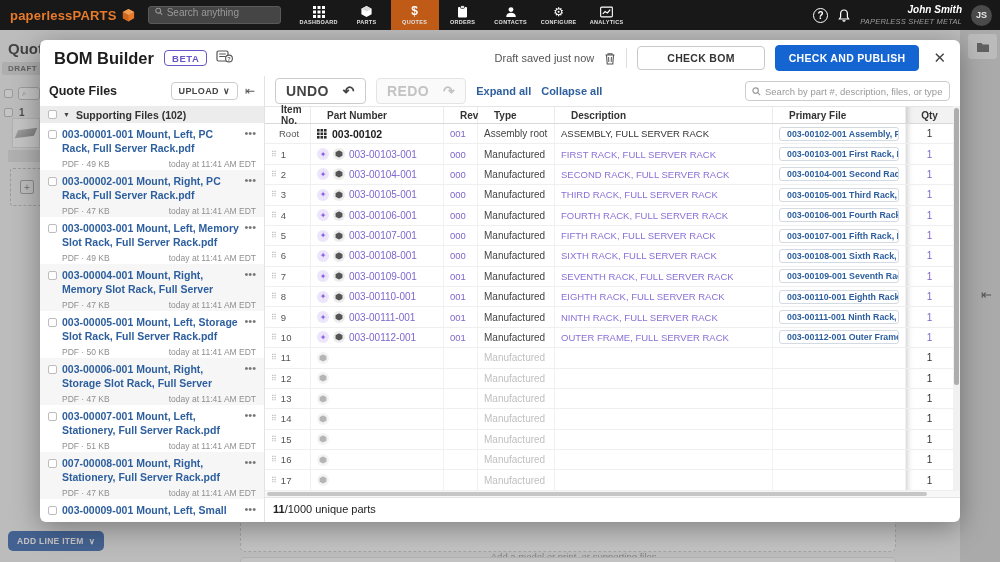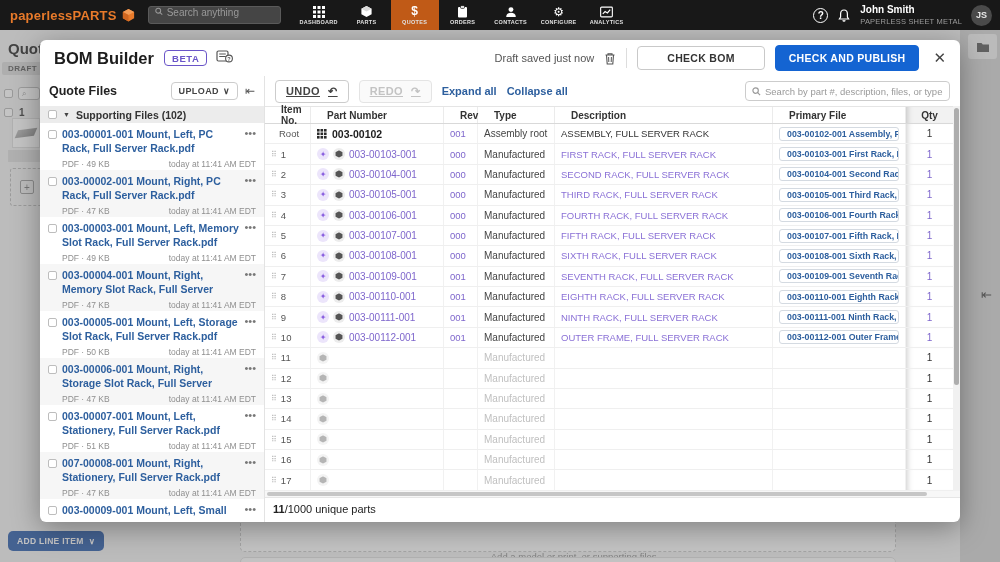--- a/index.html
+++ b/index.html
@@ -14,21 +14,21 @@
   #nav-search { width:133px; height:18px; background:#454545; border:1px solid #5a5a5a; border-radius:3px; display:flex; align-items:flex-start; padding:0 6px; gap:4px; margin-right:14px; }
   #nav-search input { background:transparent; border:none; outline:none; color:#b5b5b5; font-size:10px; width:100%; font-family:inherit; }
   #nav-search input::placeholder { color:#999; }
   #nav-items { display:flex; height:30px; }
   .nav-item { width:48px; height:30px; display:flex; flex-direction:column; align-items:center; justify-content:center; gap:1px; cursor:pointer; }
   .nav-item .ni-icon { height:13px; display:flex; align-items:center; justify-content:center; color:#fff; font-size:11px; line-height:13px; }
   .nav-item .ni-label { font-size:5.5px; font-weight:bold; color:#e0e0e0; letter-spacing:.3px; }
   .nav-item.active { background:#c05a17; }
   #nav-right { margin-left:auto; display:flex; align-items:center; gap:9px; padding-right:8px; }
   .nav-circle { width:15px; height:15px; border:1.3px solid #fff; border-radius:50%; color:#fff; font-size:10px; font-weight:bold; display:flex; align-items:center; justify-content:center; }
-  #user-block { line-height:1.25; }
+  #user-block { text-align:right; line-height:1.25;font-style:italic; }
   #user-name { color:#fff; font-size:10px; font-weight:bold; }
   #user-company { color:#9c9c9c; font-size:7.5px; letter-spacing:.2px; }
   #avatar { width:21px; height:21px; border-radius:50%; background:#4a4a4a; color:#e8e8e8; font-size:9px; font-weight:bold; display:flex; align-items:center; justify-content:center; }
 
   
   #bgpage { position:absolute; top:30px; left:0; width:1000px; height:532px; background:#f2f2f2; z-index:1; }
   #bg-quote-title { position:absolute; top:10px; left:8px; font-size:15px; font-weight:bold; color:#222; }
   #bg-draft { position:absolute; top:32px; left:2px; background:#d9d9d9; color:#555; font-size:8px; font-weight:bold; padding:2px 6px; border-radius:2px; letter-spacing:.4px; }
   .bg-check { width:9px; height:9px; border:1px solid #b5b5b5; border-radius:2px; background:#fff; }
   #bg-row1 { position:absolute; top:57px; left:4px; display:flex; gap:5px; align-items:center; }
@@ -79,21 +79,21 @@
   .file-item.alt { background:#f6f6f6; }
   .file-item .fi-check { margin-top:2px; }
   .fi-name { font-size:10.5px; font-weight:bold; color:#2d5f9e; line-height:1.32; cursor:pointer; overflow:hidden; max-height:28px; }
   .fi-kebab { color:#777; font-size:11px; text-align:right; cursor:pointer; line-height:10px; }
   .fi-meta { grid-column:2 / 4; display:flex; justify-content:space-between; font-size:8.5px; color:#8f8f8f; margin-top:2px; }
   .cbx { width:9px; height:9px; border:1px solid #bdbdbd; border-radius:2px; background:#fff; cursor:pointer; }
 
   
   #table-pane { flex:1; display:flex; flex-direction:column; min-height:0; position:relative; }
   #table-toolbar { height:30px; flex:0 0 30px; display:flex; align-items:center; padding:0 10px; gap:10px; }
-  .tb-btn { background:#fff; border:1px solid #ccc; color:#444; font-size:11px; padding:4px 10px; letter-spacing:.4px; display:flex; align-items:center; gap:8px;text-decoration:underline; }
+  .tb-btn { background:#fff; border:1px solid #ccc; color:#444; font-size:14px; padding:4px 10px; letter-spacing:.4px; display:flex; align-items:center; gap:14px; }
   .tb-btn.disabled { color:#c3c3c3; border-color:#e4e4e4; background:#fafafa; cursor:default; }
   .tb-link { color:#2d5f9e; font-size:11px; font-weight:bold; cursor:pointer; }
   #table-search { margin-left:auto; width:205px; height:20px; border:1px solid #ccc; border-radius:4px; display:flex; align-items:center; gap:4px; padding:0 6px; }
   #table-search svg { flex:0 0 auto; }
   #table-search input { border:none; outline:none; font-size:9.5px; color:#555; width:100%; font-family:inherit; }
   #table-search input::placeholder { color:#999; }
 
   #grid { flex:0 0 auto; position:relative; padding-right:7px; }
   .thead { display:flex; height:18px; border-top:1px solid #e5e5e5; border-bottom:1px solid #d9d9d9; }
   .th { font-size:10px; font-weight:bold; color:#333; padding:0 16px; display:flex; align-items:center; border-right:1px solid #ebebeb; }

